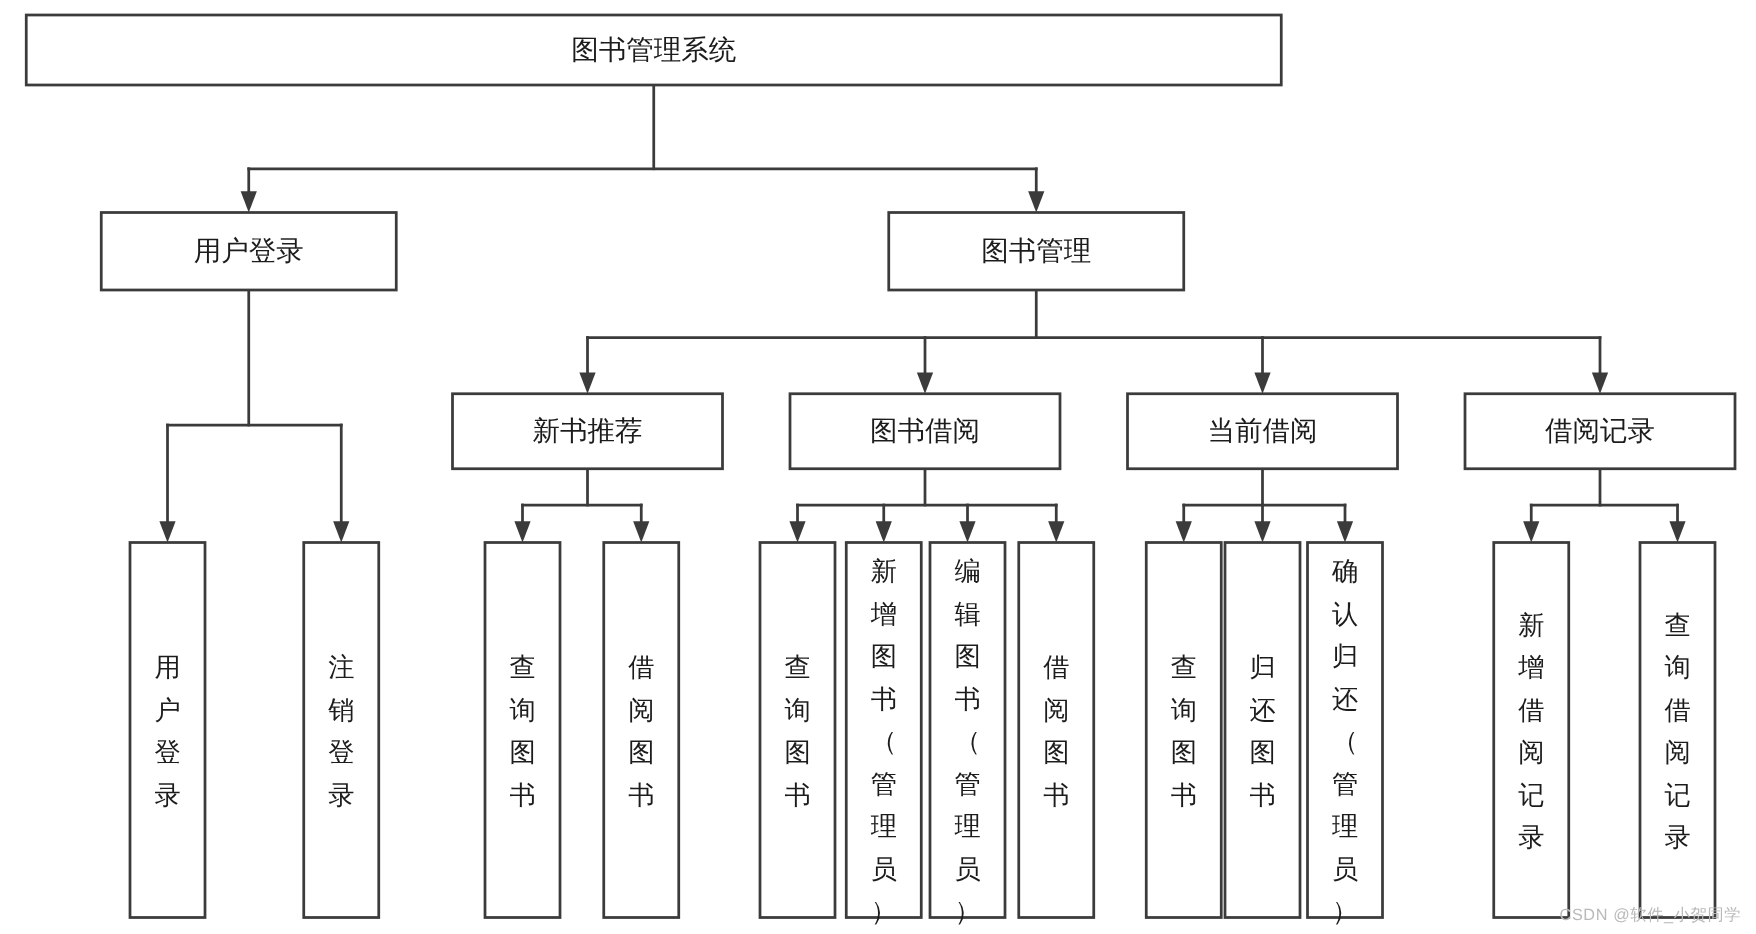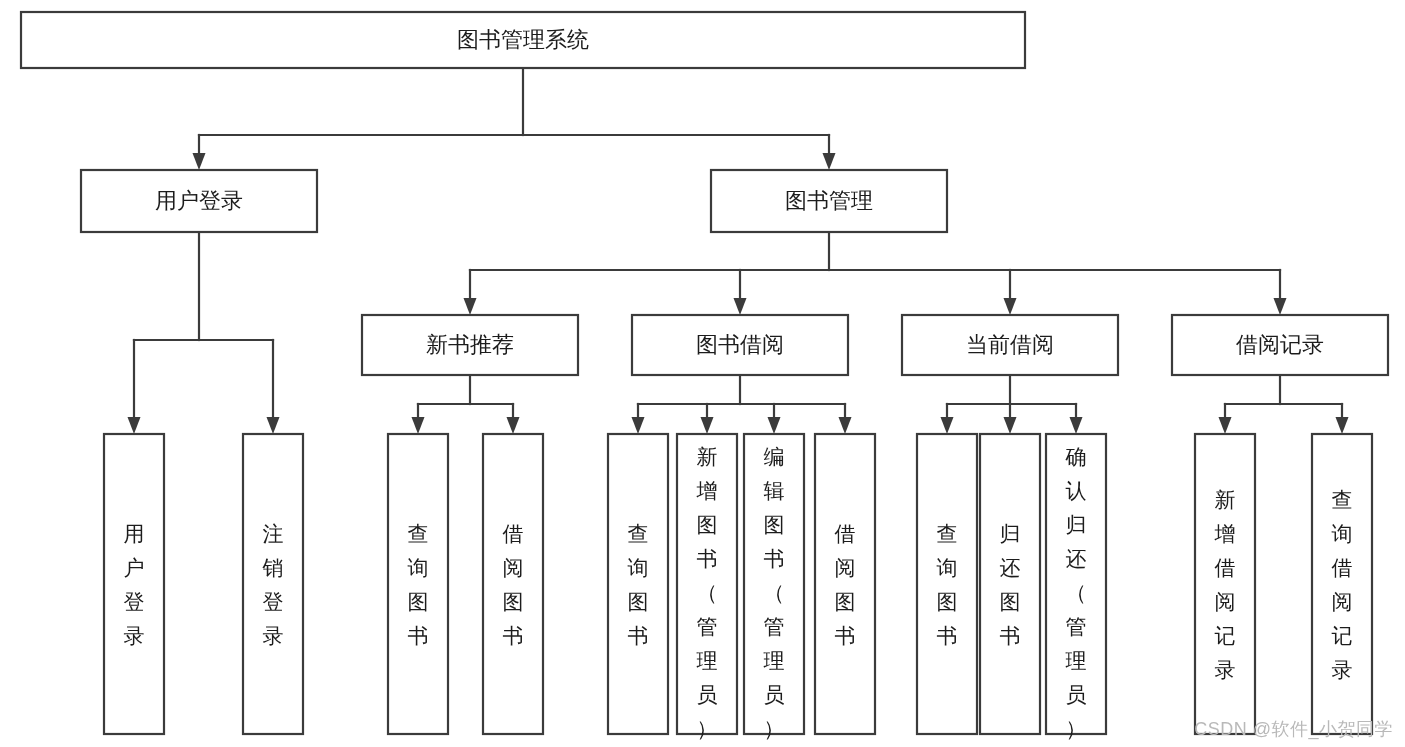--- a/index.html
+++ b/index.html
@@ -51,21 +51,21 @@
   }
   .edge-arrow {
     fill: #3b3b3b;
     stroke: none;
   }
   .watermark {
     position: absolute;
     right: 12px;
     bottom: 6px;
     font-family: "Liberation Sans", "DejaVu Sans", sans-serif;
-    font-size: 18px;
+    font-size: 13px;
     color: #b9b9b9;
     letter-spacing: 0.5px;
     pointer-events: none;
     user-select: none;
   }
 </style>
 </head>
 <body>
 
 <div id="diagram-root">

